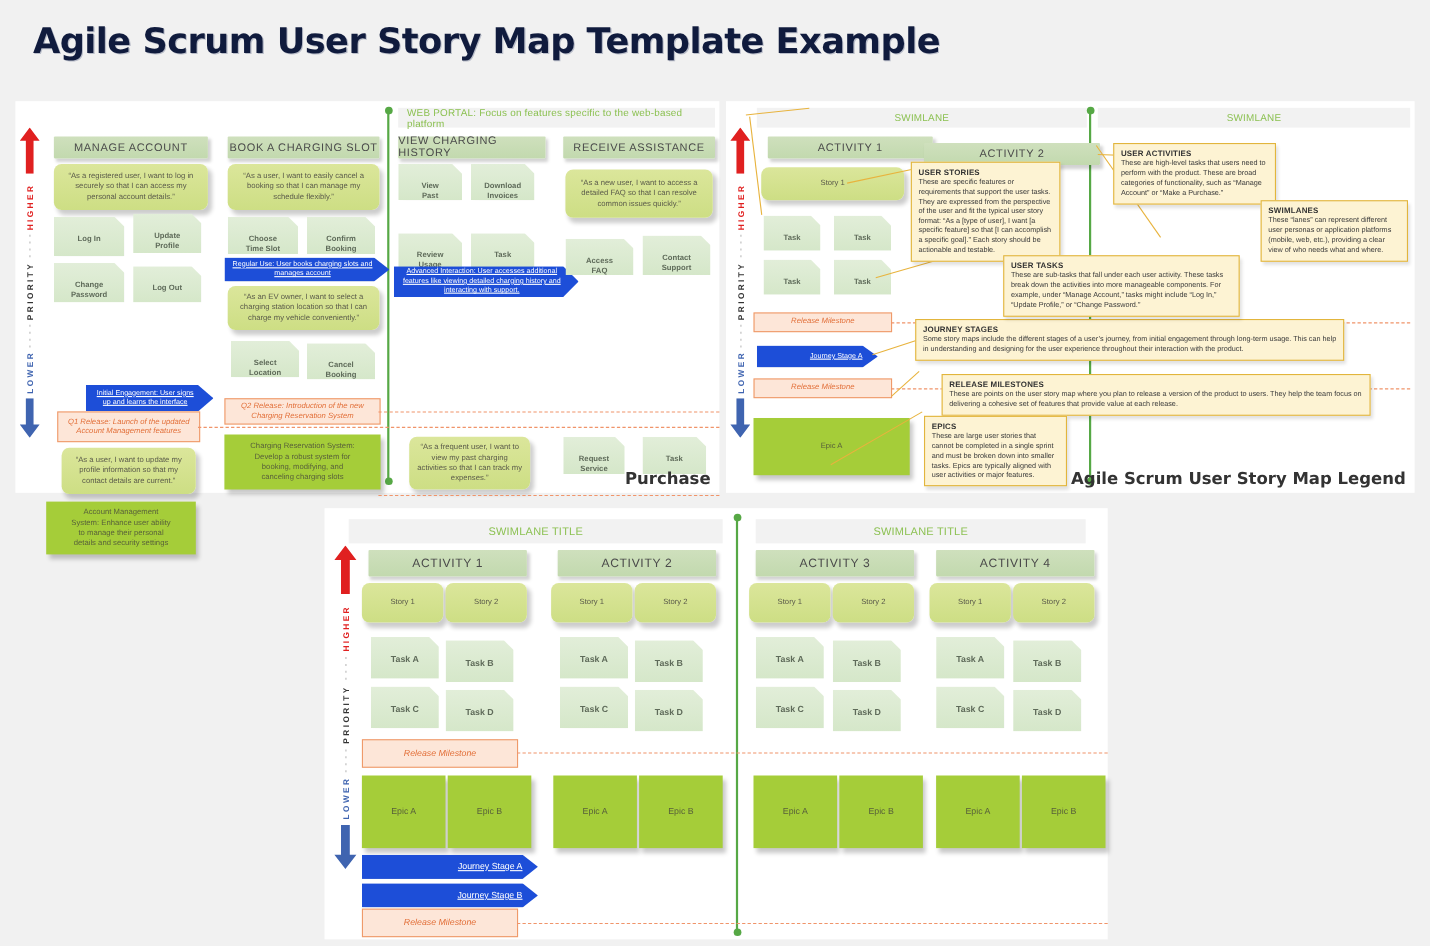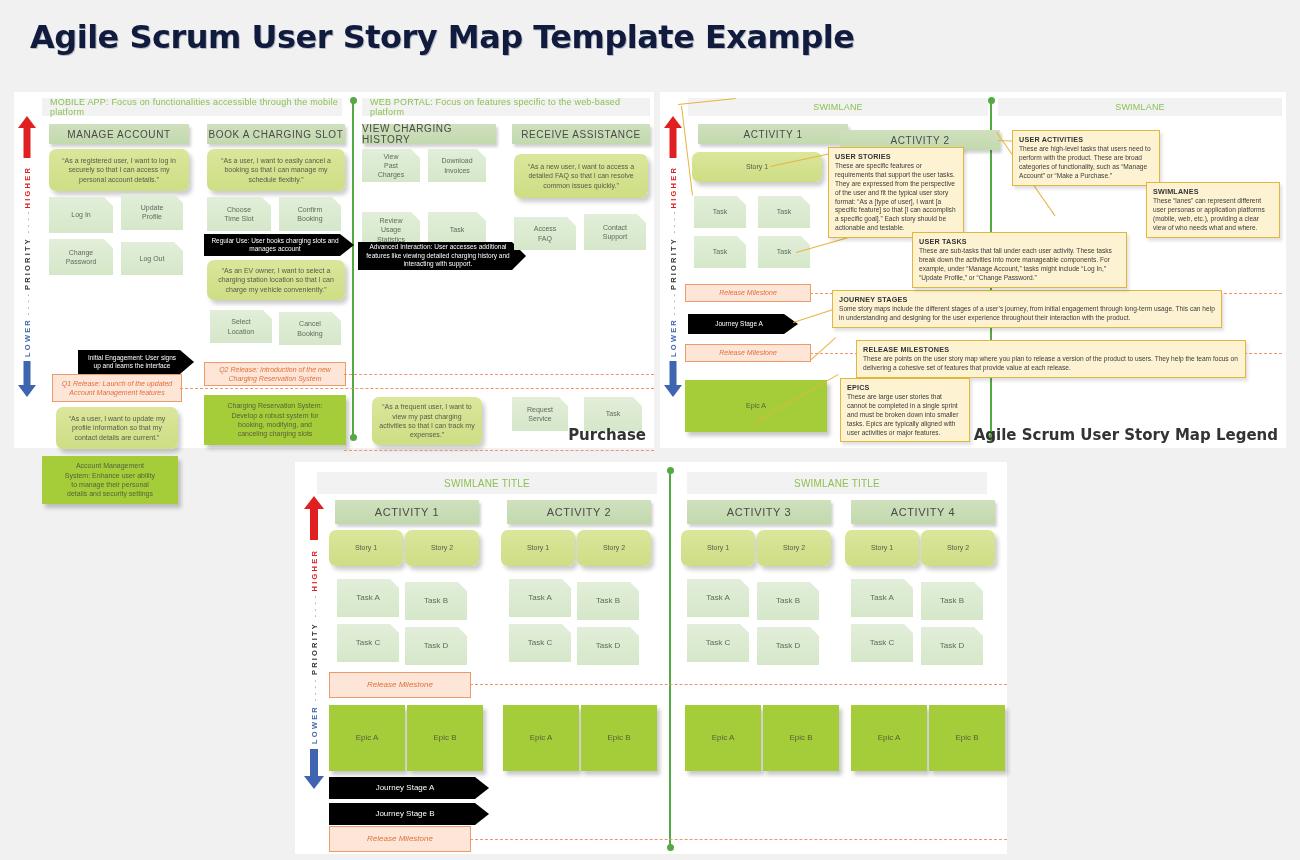--- a/index.html
+++ b/index.html
@@ -35,38 +35,40 @@
   }
   .story {
     background: linear-gradient(#dbe69b, #cdde84);
     color: #5a5a4a; display: flex; align-items: center; justify-content: center;
     text-align: center; font-size: 7px; line-height: 1.35;
     border-radius: 7px; padding: 4px 7px;
     box-shadow: 3px 4px 4px rgba(0,0,0,.2);
   }
   .task {
     background: linear-gradient(#e2eed9, #d5e7c9);
-    color: #5f6b5a; display: flex; align-items: center; justify-content: center;
+    color: #5f6b5a; display: flex; align-items: flex-start; justify-content: center;
     text-align: center; font-size: 7px; line-height: 1.3;
     box-shadow: 3px 4px 4px rgba(0,0,0,.18);
     clip-path: polygon(0 0, calc(100% - 9px) 0, 100% 9px, 100% 100%, 0 100%);
     padding: 16px;
+    font-weight: bold;
   }
   .epic {
     background: #a5cd39; color: #58603a;
     display: flex; align-items: center; justify-content: center;
     text-align: center; font-size: 7px; line-height: 1.35; padding: 22px;
     box-shadow: 3px 4px 4px rgba(0,0,0,.22);
   }
   .journey {
-    background: #000000; color: #ffffff;
-    display: flex; align-items: center; justify-content: center;
+    background: #1d4ed8; color: #ffffff;
+    display: flex; align-items: center; justify-content: flex-end;
     text-align: center; font-size: 6.5px; line-height: 1.3; padding: 2px 14px 2px 6px;
     clip-path: polygon(0 0, calc(100% - 14px) 0, 100% 50%, calc(100% - 14px) 100%, 0 100%);
     box-shadow: 2px 3px 3px rgba(0,0,0,.2);
+    text-decoration: underline;
   }
   .milestone {
     background: #fde6d8; border: 1.4px solid #ef9a6a; color: #e2703a;
     display: flex; align-items: center; justify-content: center;
     text-align: center; font-size: 7px; font-style: italic; line-height: 1.3;
     padding: 2px 5px;
   }
   .dashline {
     position: absolute; height: 0; border-top: 1.6px dashed #f0946a;
   }
@@ -124,23 +126,20 @@
     <div class="ax-label ax-mid" style="margin-top:3px;">PRIORITY</div>
     <div class="ax-dash" style="margin-top:3px;">- - - -</div>
     <div class="ax-label ax-lower" style="margin-top:3px;">LOWER</div>
     <div style="margin-top:4px;">
       <svg width="20" height="36" viewBox="0 0 20 36">
           <polygon points="10,36 19,24 13.5,24 13.5,0 6.5,0 6.5,24 1,24" fill="#3f64b0"></polygon>
         </svg>
     </div>
   </div>
 
-  <div class="lane-header left-align" style="position:absolute; left:28px; top:6px; width:300px;">
-    <span>MOBILE APP: Focus on functionalities accessible through the mobile platform</span>
-  </div>
 
   <div class="lane-header left-align" style="position:absolute; left:348px; top:6px; width:288px;">
     <span>WEB PORTAL: Focus on features specific to the web-based platform</span>
   </div>
 
   <div class="greenline" style="left:338px; top:8px; height:338px;"></div>
 
   <div class="activity" style="position:absolute;left:35px;top:32px;width:140px;height:20px;">
     <span>MANAGE ACCOUNT</span>
     </div>

